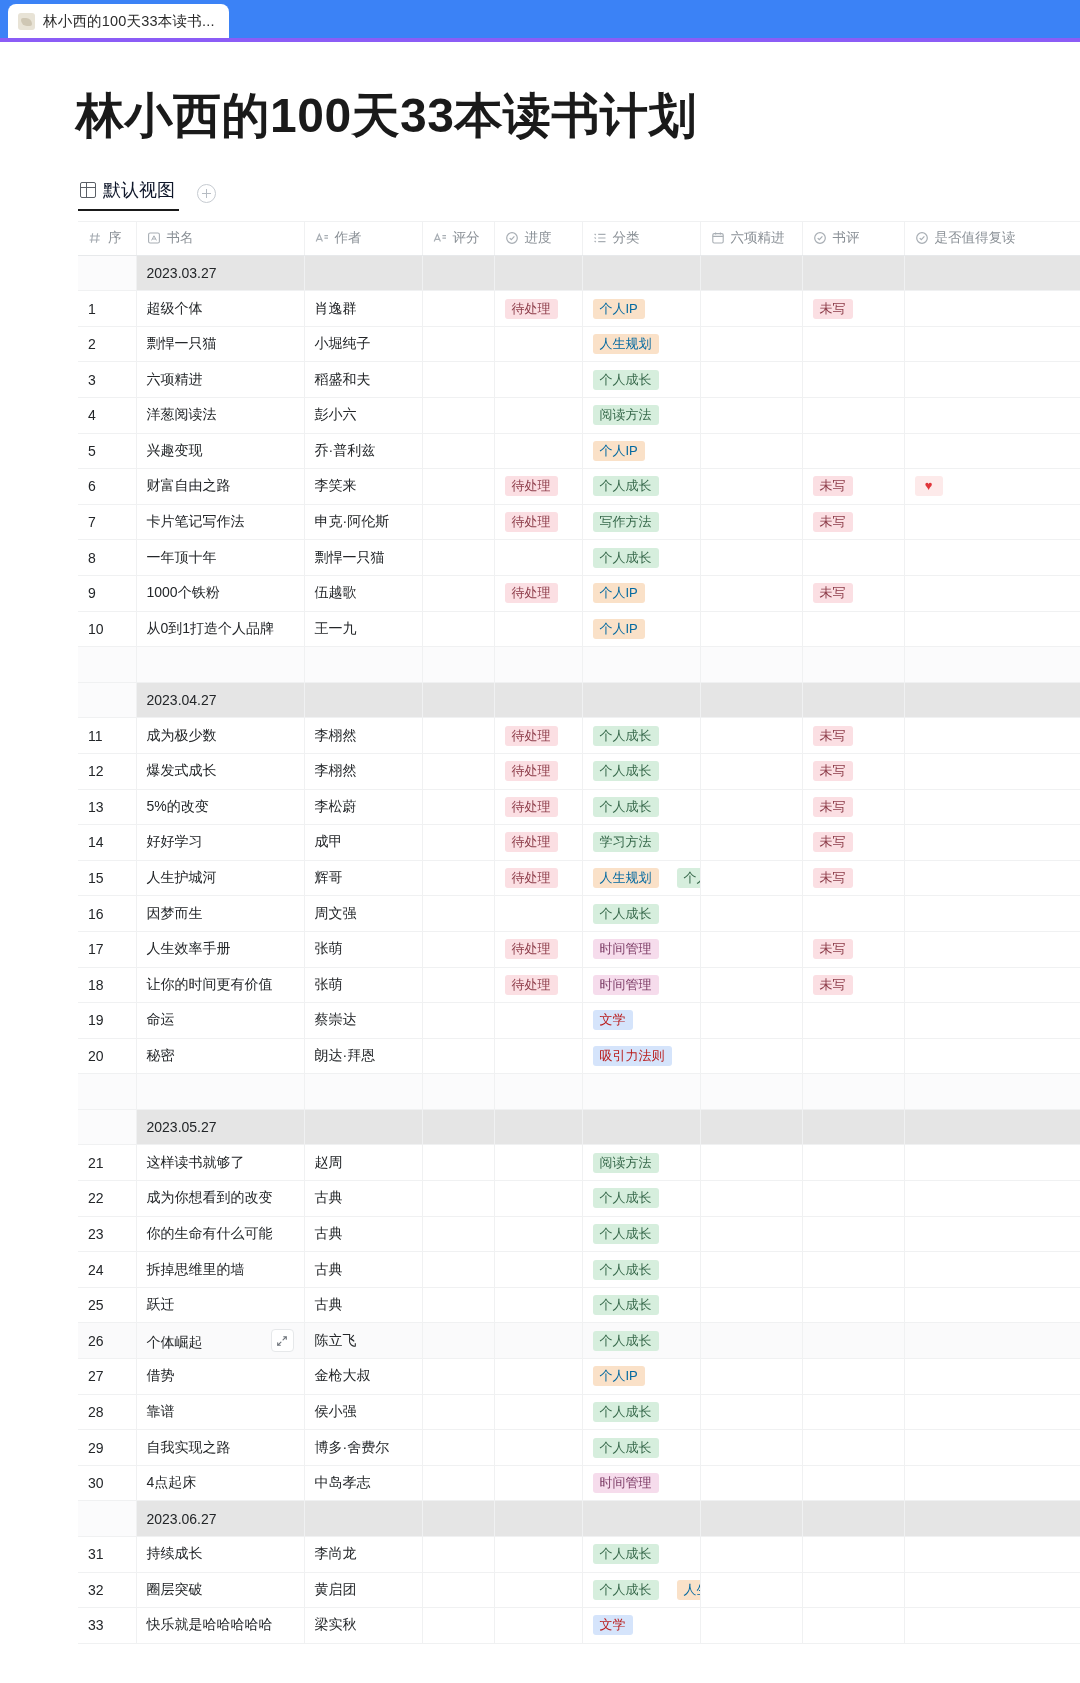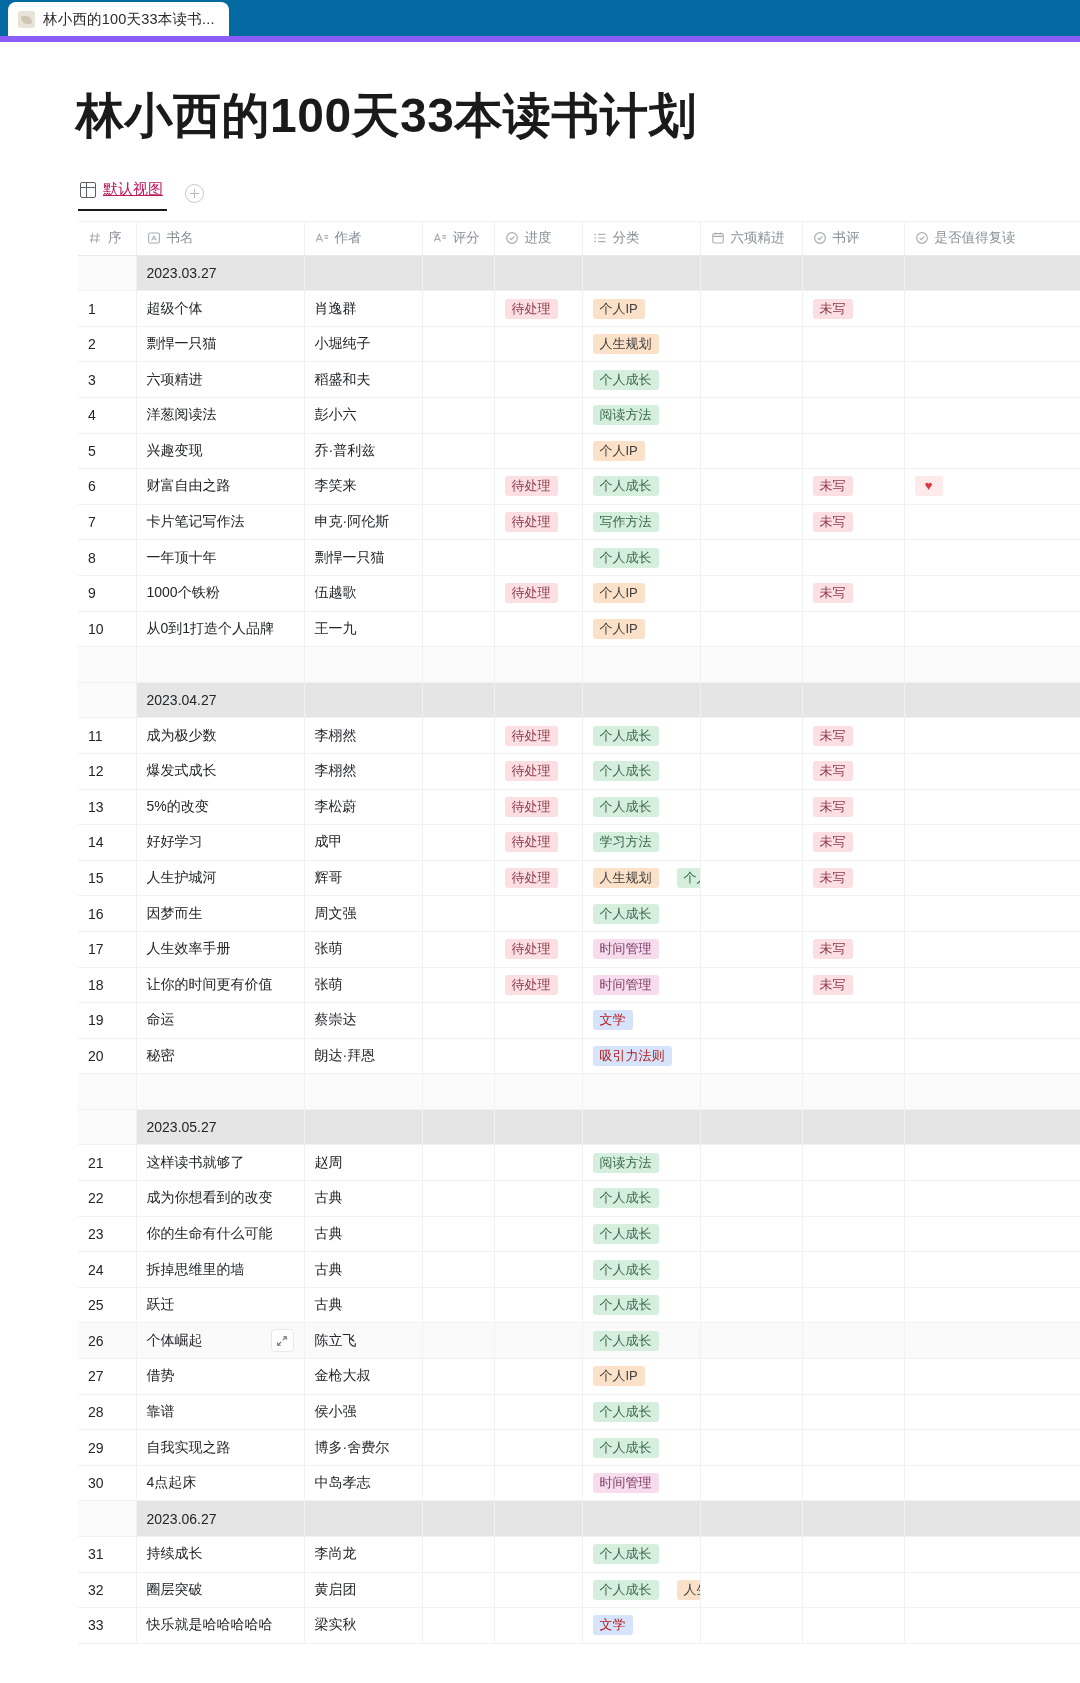--- a/index.html
+++ b/index.html
@@ -8,25 +8,25 @@
     background: #ffffff;
     font-family: "Liberation Sans", "DejaVu Sans", sans-serif;
     color: #1f1f1f;
     -webkit-font-smoothing: antialiased;
   }
   body { width: 1080px; height: 1683px; overflow: hidden; position: relative; }
 
   
   .tabstrip {
     height: 42px;
-    background: #0369a1;
+    background: #3b82f6;
     display: flex;
     align-items: flex-end;
     padding-left: 8px;
-    border-bottom: 6px solid #8b5cf6;
+    border-bottom: 4px solid #8b5cf6;
   }
   .tab {
     display: flex;
     align-items: center;
     gap: 8px;
     height: 34px;
     padding: 0 14px 0 10px;
     background: #fff;
     border-radius: 8px 8px 0 0;
     max-width: 300px;
@@ -79,23 +79,22 @@
   }
   .view-tab {
     display: flex;
     align-items: center;
     gap: 7px;
     height: 34px;
     padding: 0 4px 6px 2px;
     border-bottom: 2.5px solid #1a1a1a;
   }
   .view-tab .vt-label {
-    font-size: 15px;
-    color: #be185d;
-    text-decoration: underline;
+    font-size: 18px;
+    color: #0f172a;
   }
   .icon-grid {
     width: 16px; height: 16px;
     border: 1.4px solid #5a5f66;
     border-radius: 2px;
     position: relative;
     display: inline-block;
   }
   .icon-grid::before {
     content: ""; position: absolute;
@@ -169,21 +168,21 @@
   td.c-idx { text-align: right; color: #7b8188; font-size: 13.5px; padding-right: 9px; }
   tr.group-row td { background: #e5e5e5; }
   tr.group-row td.c-idx { background: #fbfbfc; }
   tr.spacer-row td { height: 20px; background: #fbfbfc; }
   .group-label { font-size: 14px; color: #232629; }
 
   tr.hover-row td { background: #fafafb; }
 
   .title-cell {
     display: flex;
-    align-items: center;
+    align-items: flex-end;
     justify-content: space-between;
   }
   .expand-btn {
     width: 23px; height: 23px;
     border: 1px solid #e6e8ea;
     border-radius: 4px;
     background: #fff;
     display: flex;
     align-items: center;
     justify-content: center;
@@ -194,21 +193,21 @@
   .tag {
     display: inline-block;
     font-size: 13px;
     line-height: 20px;
     padding: 0 7px;
     border-radius: 3px;
     margin-right: 18px;
     vertical-align: middle;
   }
   .tag-red   { background: #fbdfe3; color: #8c3b48; }
-  .tag-orange{ background: #fae1c8; color: #404040; }
+  .tag-orange{ background: #fae1c8; color: #0369a1; }
   .tag-green { background: #d6eedd; color: #36684a; text-align: right; }
   .tag-pink  { background: #f6dcec; color: #7b3a64; }
   .tag-blue  { background: #d5e4fb; color: #b91c1c; }
 
   .cell-tags { display: flex; align-items: center; }
 
   .heart {
     display: inline-block;
     width: 28px; height: 20px;
     background: #fdeaea;

